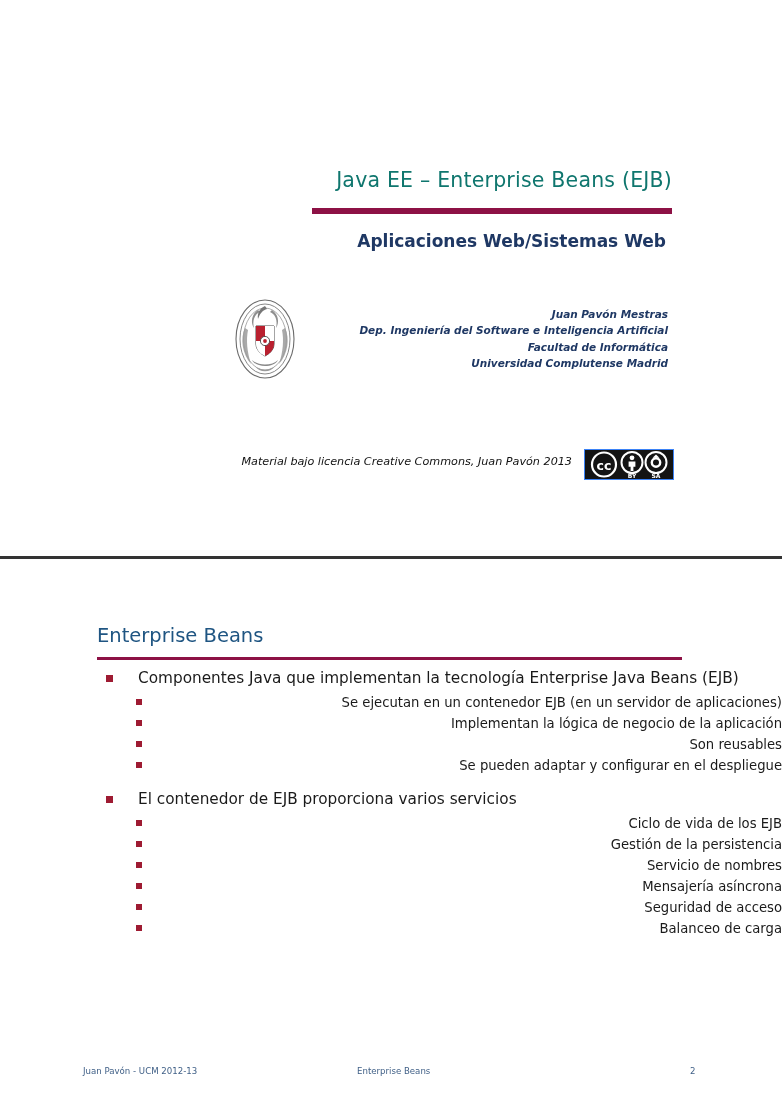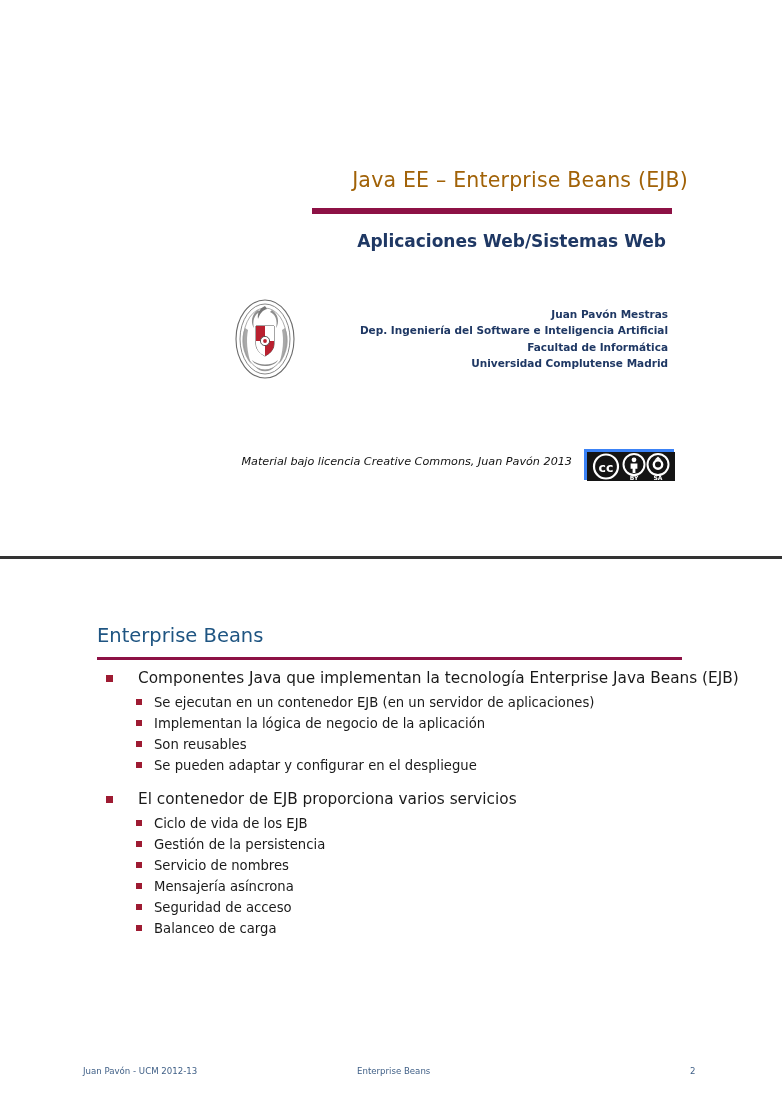--- a/index.html
+++ b/index.html
@@ -24,24 +24,23 @@
     height: 558px;
     width: 782px;
   }
   .title-main {
     position: absolute;
     left: 0;
     top: 168px;
     width: 672px;
     text-align: right;
     font-size: 20.5px;
-    color: #a16207;
+    color: #0f766e;
     letter-spacing: 0.2px;
     white-space: nowrap;
-    margin-left: 16px;
   }
   .title-rule {
     position: absolute;
     left: 312px;
     top: 208px;
     width: 360px;
     height: 6px;
     background: #8d1145;
   }
   .title-sub {
@@ -61,21 +60,21 @@
     position: absolute;
     left: 0;
     top: 306px;
     width: 668px;
     text-align: right;
     font-size: 10.5px;
     font-weight: bold;
     color: #1f3864;
     line-height: 16.3px;
   }
-  .author-block div { white-space: nowrap; }
+  .author-block div { white-space: nowrap; font-style: italic; }
 
   
   .crest {
     position: absolute;
     left: 234px;
     top: 298px;
     width: 62px;
     height: 82px;
   }
 
@@ -98,21 +97,21 @@
     color: #111111;
     white-space: nowrap;
   }
   .cc-badge {
     position: absolute;
     left: 584px;
     top: 0px;
     width: 90px;
     height: 31px;
     background: #121212;
-    border: 3px solid #3b82f6;
+    border: 1px solid #3b82f6;
     box-sizing: border-box;
   }
 
   .slide-divider {
     position: absolute;
     left: 0;
     top: 556px;
     width: 782px;
     height: 3px;
     background: #333333;
@@ -170,20 +169,21 @@
     top: 7px;
     width: 7px;
     height: 7px;
     background: #9e1b32;
   }
 
   ul.lvl2 {
     list-style: none;
     margin: 3px 0 0 0;
     padding: 0;
+    text-align: right;
   }
   ul.lvl2 > li.item2 {
     position: relative;
     padding-left: 16px;
     font-size: 13.2px;
     color: #1a1a1a;
     line-height: 21px;
   }
   .sq2 {
     position: absolute;

